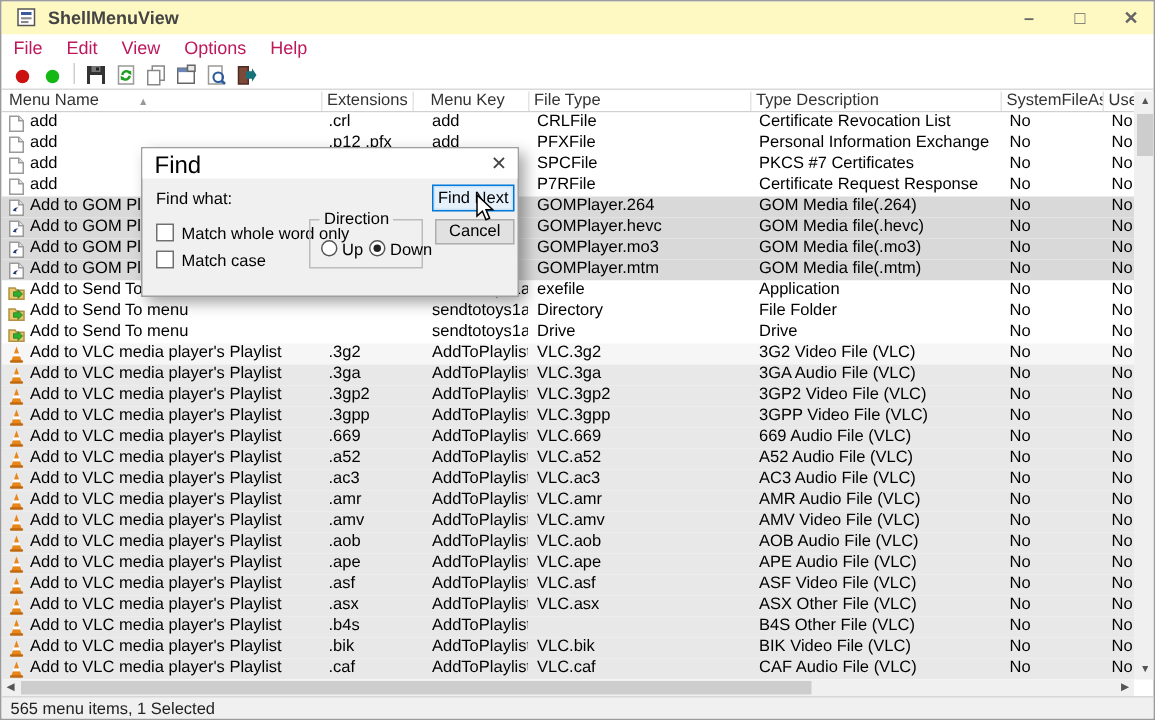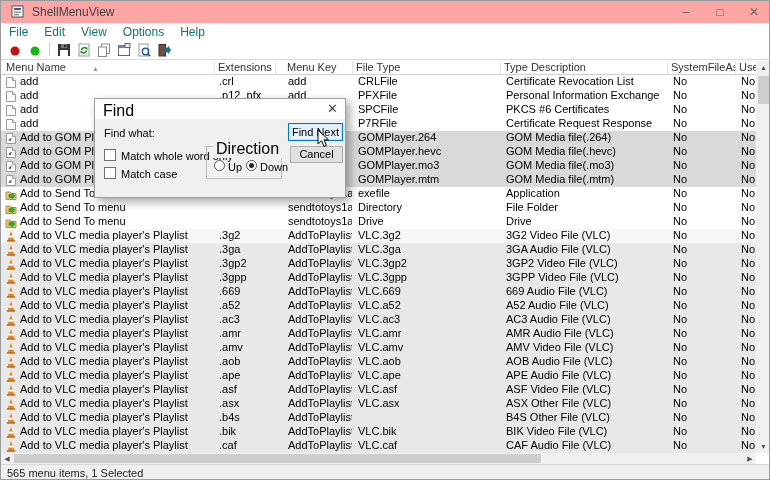--- a/index.html
+++ b/index.html
@@ -4,27 +4,27 @@
 <style>
   * { margin:0; padding:0; box-sizing:border-box; }
   html,body { background:#dcdcdc; }
   body { font-family:"Liberation Sans", sans-serif; }
   .win {
     position:relative; width:770px; height:480px; background:#ffffff;
     border:1px solid #9b9b9b; overflow:hidden;
     font-family:"Liberation Sans", sans-serif; color:#000;
   }
   
-  .titlebar { position:absolute; left:0; top:0; width:100%; height:22px; background:#fca5a5; }
+  .titlebar { position:absolute; left:0; top:0; width:100%; height:22px; background:#fef9c3;font-weight:bold; }
   .title-icon { position:absolute; left:10px; top:4px; width:14px; height:14px; }
   .title-text { position:absolute; left:31px; top:4px; font-size:12px; color:#444; }
   .win-btn { position:absolute; top:0; width:34px; height:22px; text-align:center; line-height:22px; color:#666; font-size:12px; }
   .btn-min { left:668px; } .btn-max { left:702px; } .btn-close { left:736px; }
   
-  .menubar { position:absolute; left:0; top:22px; width:100%; height:18px; background:#fff; font-size:12px; color:#0f766e; }
+  .menubar { position:absolute; left:0; top:22px; width:100%; height:18px; background:#fff; font-size:12px; color:#be185d; }
   .menu-item { display:inline-block; padding:2px 8px; }
   
   .toolbar { position:absolute; left:0; top:40px; width:100%; height:19px; background:#fff; border-bottom:1px solid #d9d9d9; padding-left:4px; }
   .tb-btn { display:inline-block; width:20px; height:17px; vertical-align:top; text-align:center; padding-top:1px; }
   .tb-sep { display:inline-block; width:1px; height:14px; background:#cfcfcf; margin:1px 4px 0 4px; vertical-align:top; }
   
   .lv-header { position:absolute; left:0; top:60px; width:755px; height:14px; background:#fff; border-bottom:1px solid #d0d0d0; font-size:11px; color:#333; }
   .hcell { position:absolute; top:0; height:13px; line-height:13px; overflow:hidden; white-space:nowrap; border-right:1px solid #e4e4e4; padding-left:2px; }
   .sort-mark { font-size:7px; color:#999; margin-left:26px; }
   
@@ -61,21 +61,21 @@
   .dlg-title-text { position:absolute; left:8px; top:3px; font-size:16px; color:#000; }
   .dlg-close { position:absolute; right:7px; top:2px; font-size:13px; color:#444; }
   .dlg-label { position:absolute; font-size:11px; color:#000; }
   .dlg-input { position:absolute; left:50px; top:25px; width:138px; height:16px; border:1px solid #7a7a7a; background:#fff;
                font-family:"Liberation Sans", sans-serif; font-size:11px; padding:0 3px; }
   .dlg-btn { position:absolute; font-size:11px; text-align:center; }
   .btn-findnext { left:193px; top:24px; width:55px; height:18px; line-height:16px; background:#e5f1fb; border:1px solid #0078d7; box-shadow:inset 0 0 0 1px #cde4f7; }
   .btn-cancel   { left:195px; top:47px; width:53px; height:17px; line-height:15px; background:#e1e1e1; border:1px solid #adadad; }
   .checkbox { position:absolute; width:12px; height:12px; background:#fff; border:1px solid #707070; }
   .groupbox { position:absolute; left:111px; top:47px; width:76px; height:33px; border:1px solid #bcbcbc; }
-  .group-legend { position:absolute; left:6px; top:-7px; background:#f0f0f0; padding:0 3px; font-size:16px; }
+  .group-legend { position:absolute; left:6px; top:-7px; background:#f0f0f0; padding:0 3px; font-size:11px; }
   .radio { position:absolute; width:11px; height:11px; border:1px solid #555; border-radius:50%; background:#fff; }
   .radio.checked::after { content:""; position:absolute; left:2px; top:2px; width:5px; height:5px; border-radius:50%; background:#222; }
   
   .cursor { position:absolute; left:316px; top:128px; z-index:20; }
 </style>
 </head>
 <body>
 
 <div class="win">
 
@@ -166,21 +166,21 @@
     </div>
       <div class="row bg-white" style="top: 28px;">
       <span class="cell c-icon"><svg width="12" height="13">
             <path d="M1.5 1.5 h6 l3 3 v7 h-9 z" fill="#fff" stroke="#9a9a9a"></path>
             <path d="M7.5 1.5 v3 h3" fill="#e8e8e8" stroke="#9a9a9a"></path>
           </svg></span>
       <span class="cell c-name">add</span>
       <span class="cell c-ext"></span>
       <span class="cell c-key"></span>
       <span class="cell c-type">SPCFile</span>
-      <span class="cell c-desc">PKCS #6 Certificates</span>
+      <span class="cell c-desc">PKCS #7 Certificates</span>
       <span class="cell c-sys">No</span>
       <span class="cell c-user">No</span>
     </div>
       <div class="row bg-white" style="top: 42px;">
       <span class="cell c-icon"><svg width="12" height="13">
             <path d="M1.5 1.5 h6 l3 3 v7 h-9 z" fill="#fff" stroke="#9a9a9a"></path>
             <path d="M7.5 1.5 v3 h3" fill="#e8e8e8" stroke="#9a9a9a"></path>
           </svg></span>
       <span class="cell c-name">add</span>
       <span class="cell c-ext"></span>

